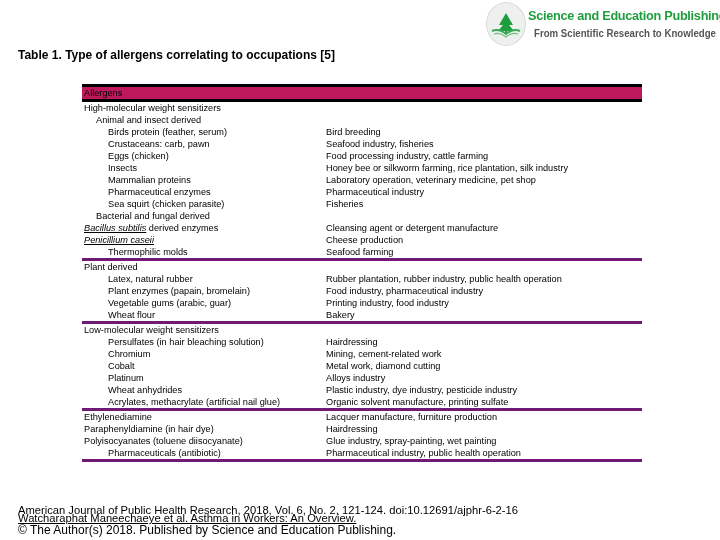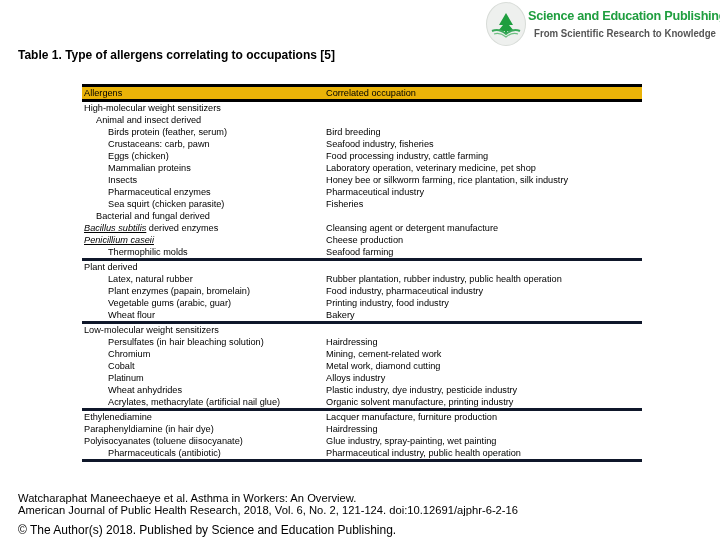--- a/index.html
+++ b/index.html
@@ -20,30 +20,30 @@
     position: absolute; left: 48px; top: 25px; font-size: 10.5px; font-weight: bold; color: #555;
     white-space: nowrap; transform: scaleX(0.92); transform-origin: left;
   }
   .table-title {
     position: absolute; left: 18px; top: 48px; font-size: 12px; font-weight: bold; white-space: nowrap;
   }
   .table {
     position: absolute; left: 82px; top: 84px; width: 560px;
     border-top: 3px solid #000; font-size: 9.2px; line-height: 12px;
   }
-  .thead { background: #eab308; border-bottom: 3px solid #000; height: 12px; display: flex; }
+  .thead { background: #be185d; border-bottom: 3px solid #000; height: 12px; display: flex; }
   .row { display: flex; height: 12px; }
-  .row.sep { border-bottom: 3px solid #0f172a; height: 12px; }
+  .row.sep { border-bottom: 3px solid #701a75; height: 12px; }
   .c1 { width: 242px; white-space: nowrap; padding-left: 2px; box-sizing: border-box; }
   .c2 { flex: 1; white-space: nowrap; padding-left: 2px; box-sizing: border-box; }
   .ind1 { padding-left: 14px; }
   .ind2 { padding-left: 26px; }
   .it { font-style: italic; text-decoration: underline; }
   .footer { position: absolute; left: 18px; font-size: 11.2px; white-space: nowrap; }
-  .f1 { top: 492px; }
+  .f1 { top: 512px; text-decoration: underline; }
   .f2 { top: 504px; }
   .f3 { top: 523px; font-size: 12px; }
 </style>
 </head>
 <body>
 
 <div class="logo">
   <div class="logo-circle">
     <svg width="38" height="42" viewBox="0 0 38 42">
       <polygon points="19,10 12,22 16,22 11,28 27,28 22,22 26,22" fill="#1f9e3f"></polygon>
@@ -54,21 +54,20 @@
   </div>
   <div class="logo-title">Science and Education Publishing</div>
   <div class="logo-sub">From Scientific Research to Knowledge</div>
 </div>
 
 <div class="table-title">Table 1. Type of allergens correlating to occupations [5]</div>
 
 <div class="table">
   <div class="thead">
     <div class="c1">Allergens</div>
-    <div class="c2">Correlated occupation</div>
   </div>
   <div id="tbody">
       <div class="row">
         <div class="c1"><span>High-molecular weight sensitizers</span></div>
         <div class="c2"></div>
       </div>
       <div class="row">
         <div class="c1 ind1"><span>Animal and insect derived</span></div>
         <div class="c2"></div>
       </div>
@@ -78,26 +77,26 @@
       </div>
       <div class="row">
         <div class="c1 ind2"><span>Crustaceans: carb, pawn</span></div>
         <div class="c2">Seafood industry, fisheries</div>
       </div>
       <div class="row">
         <div class="c1 ind2"><span>Eggs (chicken)</span></div>
         <div class="c2">Food processing industry, cattle farming</div>
       </div>
       <div class="row">
+        <div class="c1 ind2"><span>Insects</span></div>
+        <div class="c2">Honey bee or silkworm farming, rice plantation, silk industry</div>
+      </div>
+      <div class="row">
         <div class="c1 ind2"><span>Mammalian proteins</span></div>
         <div class="c2">Laboratory operation, veterinary medicine, pet shop</div>
-      </div>
-      <div class="row">
-        <div class="c1 ind2"><span>Insects</span></div>
-        <div class="c2">Honey bee or silkworm farming, rice plantation, silk industry</div>
       </div>
       <div class="row">
         <div class="c1 ind2"><span>Pharmaceutical enzymes</span></div>
         <div class="c2">Pharmaceutical industry</div>
       </div>
       <div class="row">
         <div class="c1 ind2"><span>Sea squirt (chicken parasite)</span></div>
         <div class="c2">Fisheries</div>
       </div>
       <div class="row">
@@ -155,21 +154,21 @@
       <div class="row">
         <div class="c1 ind2"><span>Platinum</span></div>
         <div class="c2">Alloys industry</div>
       </div>
       <div class="row">
         <div class="c1 ind2"><span>Wheat anhydrides</span></div>
         <div class="c2">Plastic industry, dye industry, pesticide industry</div>
       </div>
       <div class="row sep">
         <div class="c1 ind2"><span>Acrylates, methacrylate (artificial nail glue)</span></div>
-        <div class="c2">Organic solvent manufacture, printing industry</div>
+        <div class="c2">Organic solvent manufacture, printing sulfate</div>
       </div>
       <div class="row">
         <div class="c1"><span>Ethylenediamine</span></div>
         <div class="c2">Lacquer manufacture, furniture production</div>
       </div>
       <div class="row">
         <div class="c1"><span>Paraphenyldiamine (in hair dye)</span></div>
         <div class="c2">Hairdressing</div>
       </div>
       <div class="row">

